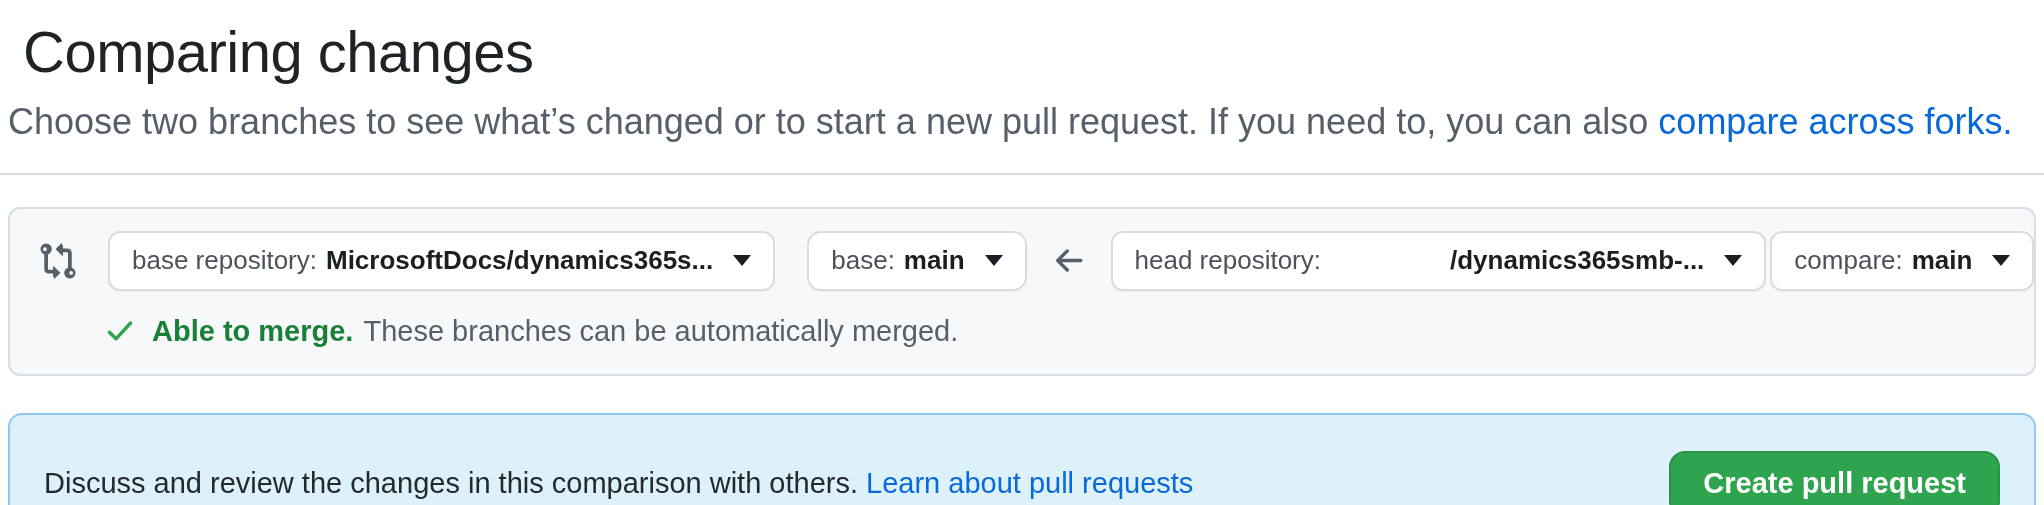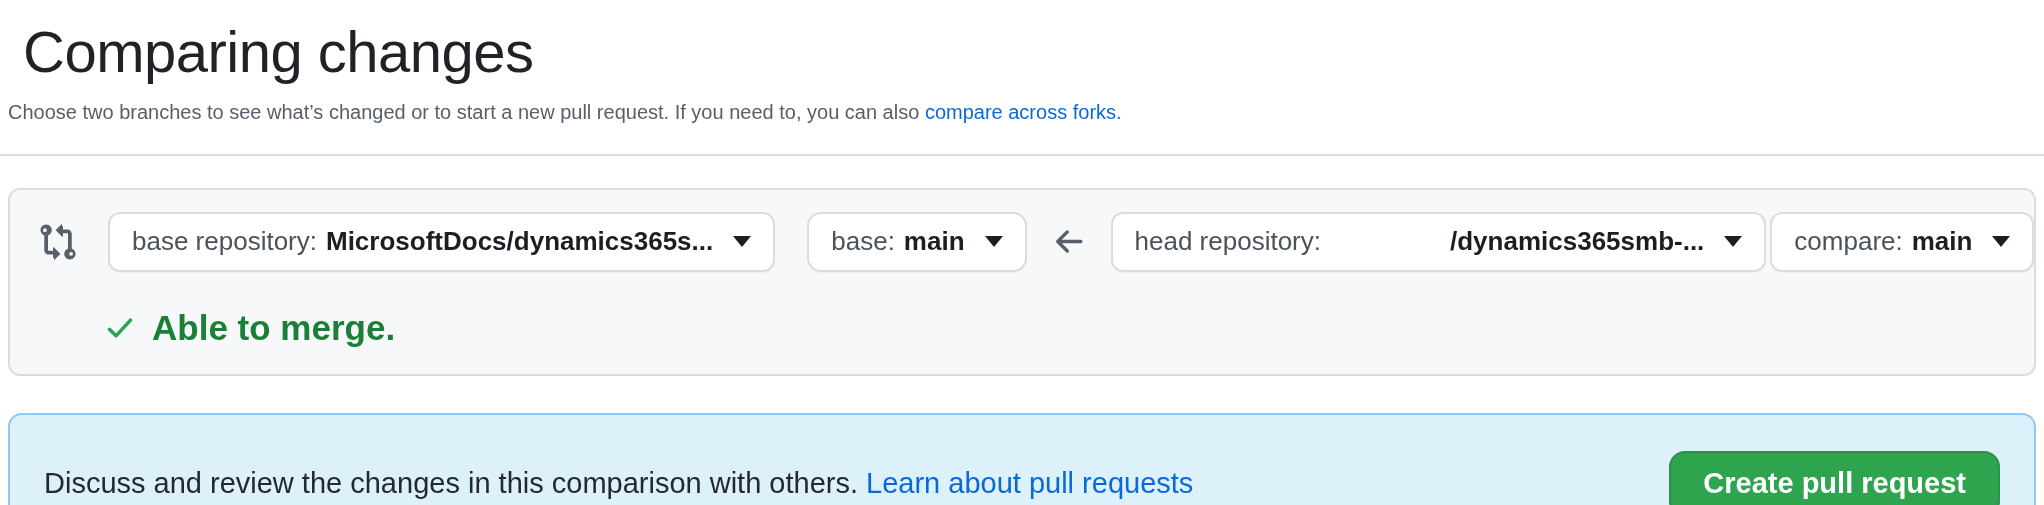--- a/index.html
+++ b/index.html
@@ -17,21 +17,21 @@
   .page-title {
     margin: 15px;
     font-size: 58px;
     font-weight: 300;
     line-height: 1.15;
     color: #1f2328;
     letter-spacing: -0.5px;
   }
   .subtitle {
     margin: 8px 0 0 0;
-    font-size: 20px;
+    font-size: 36px;
     color: #57606a;
   }
   a.link { color: #0969da; text-decoration: none; cursor: pointer; }
 
   .divider {
     border: 0;
     border-top: 2px solid #d8dee4;
     margin: 30px -8px 0 -8px;
   }
 
@@ -69,25 +69,25 @@
     border-top: 11px solid #1b1f24;
     margin-left: 20px;
     flex: none;
   }
   .btn-base-branch { margin-left: 32px; border-radius: 14px; }
   .btn-compare-branch { margin-left: 4px; }
   .arrow-left-wrap { margin: 0 24px; display: inline-flex; color: #57606a; flex: none; }
   .redacted-gap { display: inline-block; width: 120px; flex: none; }
 
   .merge-row {
-    margin-top: 36px;
+    margin-top: 24px;
     margin-left: 66px;
     display: flex;
     align-items: center;
-    font-size: 35px;
+    font-size: 29px;
   }
   .check-wrap { display: inline-flex; margin-right: 16px; }
   .merge-title { color: #1a7f37; font-weight: 700; margin-right: 10px; }
   .merge-desc { color: #57606a; }
 
   
   .banner {
     margin-top: 37px;
     height: 142px;
     background: #ddf1fb;
@@ -168,20 +168,21 @@
 
     </div>
 
     <div class="merge-row">
       <span class="check-wrap">
         <svg width="32" height="32" viewBox="0 0 16 16" fill="none" aria-hidden="true">
           <path d="M2.7 8.6l3.3 3.3L13.3 4" stroke="#2da44e" stroke-width="1.7" stroke-linecap="round" stroke-linejoin="round"></path>
         </svg>
       </span>
       <span class="merge-title">Able to merge.</span>
+      <span class="merge-desc">These branches can be automatically merged.</span>
     </div>
   </section>
 
   <section class="banner">
     <p class="banner-message"><span>Discuss and review the changes in this comparison with others.</span>
       <a class="link">Learn about pull requests</a></p>
     <button class="btn-create">Create pull request</button>
   </section>
 
 </div>

